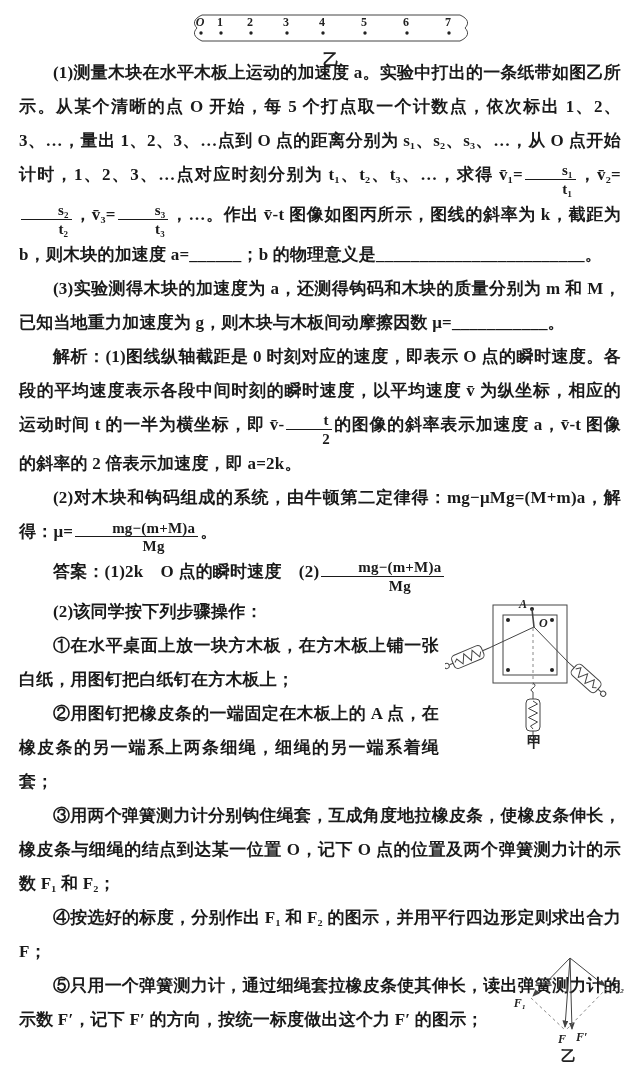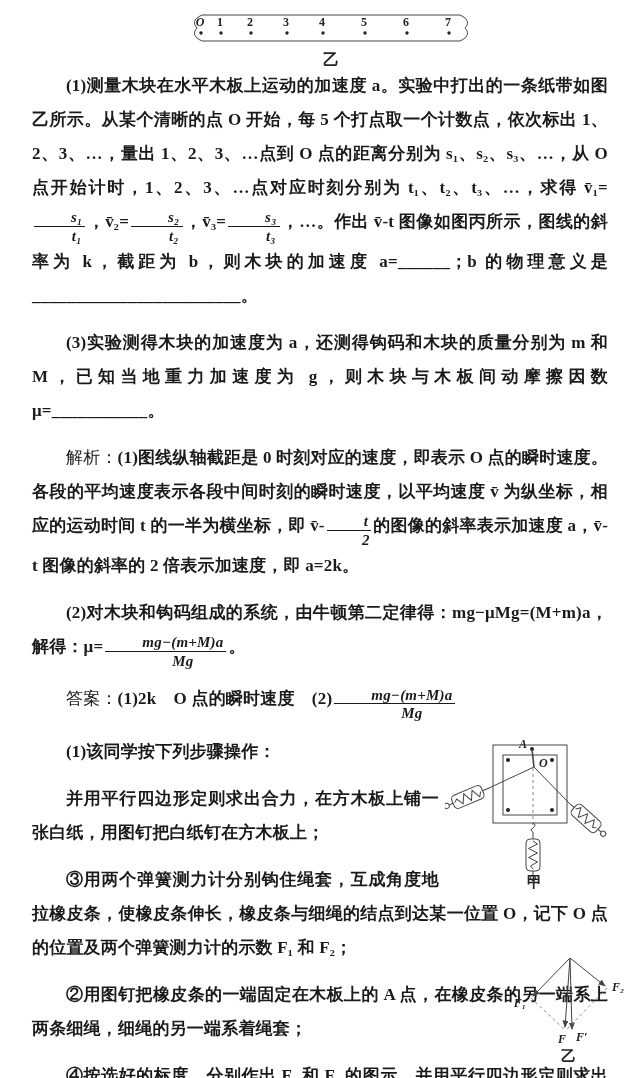--- a/index.html
+++ b/index.html
@@ -8,25 +8,25 @@
     font-family:"Liberation Serif","DejaVu Serif",serif;
     color:#1a1a1a;font-weight:700;font-size:17px;overflow:hidden;
   }
   
   .tape-wrap{position:absolute;left:186px;top:12px;width:290px;text-align:center;}
   .tape-svg text{font-family:"Liberation Serif","DejaVu Serif",serif;font-weight:700;font-size:12px;fill:#222;}
   .tape-svg .pt-o{font-style:italic;}
   .tape-caption{font-size:16px;font-weight:700;color:#222;line-height:1;margin-top:1px;}
   
   .content{position:absolute;left:19px;top:56px;width:602px;}
-  .para{margin:13px;text-indent:2em;line-height:34px;text-align:justify;letter-spacing:.2px;}
-  .lbl{font-weight:400;}
+  .para{margin:0;text-indent:2em;line-height:34px;text-align:justify;letter-spacing:.2px;}
+  .lbl{font-weight:700;}
   
   .frac{display:inline-block;vertical-align:-14px;text-align:center;line-height:1.12;
-        font-style:italic;font-size:15px;margin:0 2px;}
+        font-size:15px;margin:0 2px;}
   .frac .num{display:block;border-bottom:1.4px solid #1a1a1a;padding:0 3px 0px 3px;}
   .frac .den{display:block;padding-top:1px;}
   
   .fig-jia{float:right;width:176px;height:152px;margin:2px 0 2px 6px;position:relative;}
   .fig-svg{display:block;}
   .fig-svg .cap{font-family:"Liberation Serif","DejaVu Serif",serif;font-size:15px;font-weight:700;fill:#222;}
   .fig-svg .vlabel{font-family:"Liberation Serif","DejaVu Serif",serif;font-style:italic;font-weight:700;font-size:12px;fill:#222;}
   .thin{stroke:#444;stroke-width:1;fill:none;}
   .thin2{stroke:#444;stroke-width:1.6;fill:none;}
   .dash{stroke:#888;stroke-width:1;fill:none;stroke-dasharray:3,3;}
@@ -103,24 +103,24 @@
           </g>
         </defs>
         <use href="#sp" transform="translate(44,51) rotate(157)"></use>
         <use href="#sp" transform="translate(124,66) rotate(42)"></use>
         <path class="thin" d="M88,86 q4,2 0,5 q-4,2 0,4"></path>
         <use href="#sp" transform="translate(88,95) rotate(90)"></use>
         <text class="cap" x="82" y="150">甲</text>
       </svg>
     </div>
 
-    <p class="para"><span>(1)该同学按下列步骤操作：</span></p>
-    <p class="para"><span>并用平行四边形定则求出合力，在方木板上铺一张白纸，用图钉把白纸钉在方木板上；</span></p>
+    <p class="para"><span>(2)该同学按下列步骤操作：</span></p>
+    <p class="para"><span>①在水平桌面上放一块方木板，在方木板上铺一张白纸，用图钉把白纸钉在方木板上；</span></p>
+    <p class="para"><span>②用图钉把橡皮条的一端固定在木板上的 A 点，在橡皮条的另一端系上两条细绳，细绳的另一端系着绳套；</span></p>
     <p class="para"><span>③用两个弹簧测力计分别钩住绳套，互成角度地拉橡皮条，使橡皮条伸长，橡皮条与细绳的结点到达某一位置 O，记下 O 点的位置及两个弹簧测力计的示数 F₁ 和 F₂；</span></p>
-    <p class="para"><span>②用图钉把橡皮条的一端固定在木板上的 A 点，在橡皮条的另一端系上两条细绳，细绳的另一端系着绳套；</span></p>
     <p class="para"><span>④按选好的标度，分别作出 F₁ 和 F₂ 的图示，并用平行四边形定则求出合力 F；</span></p>
     <p class="para"><span>⑤只用一个弹簧测力计，通过细绳套拉橡皮条使其伸长，读出弹簧测力计的示数 F′，记下 F′ 的方向，按统一标度做出这个力 F′ 的图示；</span></p>
 
   </div>
 
   <div class="fig-yi2">
     <svg class="fig-svg" width="148" height="138" viewBox="0 0 148 138">
       <defs>
         <marker id="arr" markerWidth="9" markerHeight="8" refX="6.5" refY="3" orient="auto">
           <path d="M0,0 L7.5,3 L0,6 Z" fill="#444"></path>

